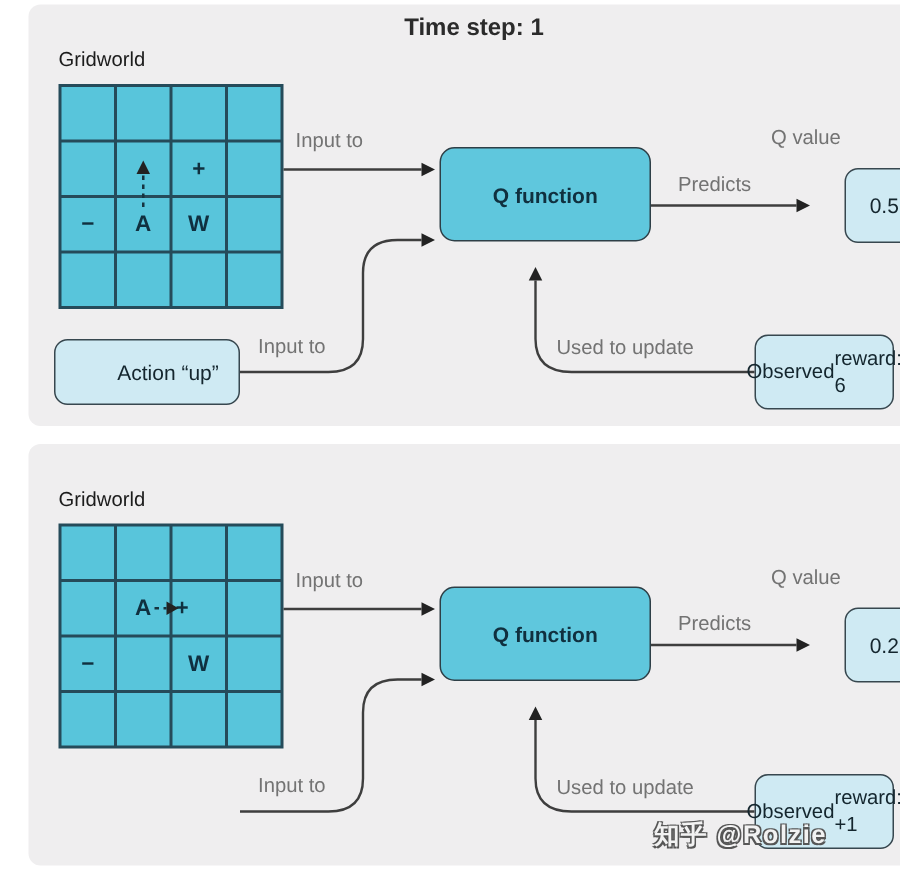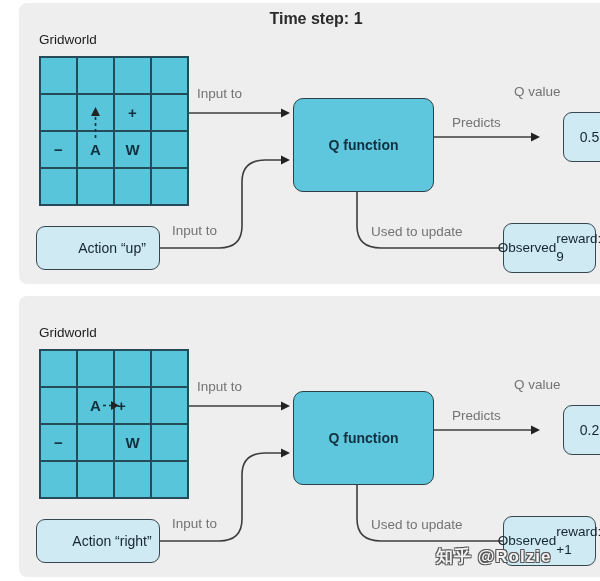--- a/index.html
+++ b/index.html
@@ -18,21 +18,21 @@
   .cell{background:#58c5db;display:flex;align-items:center;justify-content:center;
     font-size:15px;font-weight:bold;color:#10303f;}
   .cell.align-start{justify-content:flex-start;padding-left:2px;}
   .overlay{position:absolute;left:0;top:0;width:594px;height:281px;pointer-events:none;}
   .edge-label{position:absolute;text-align:left;font-size:13.5px;color:#737373;}
   .lbl-input-state{left:178px;top:83px;width:80px;}
   .lbl-input-action{left:153px;top:220px;width:80px;}
   .lbl-predicts{left:433px;top:112px;width:76px;}
   .lbl-update{left:352px;top:221px;width:140px;}
   .lbl-qvalue{left:495px;top:81px;width:80px;}
-  .qfunction{position:absolute;left:274px;top:95px;width:141px;height:94px;box-sizing:border-box;
+  .qfunction{position:absolute;left:274px;top:95px;width:141px;height:63px;box-sizing:border-box;
     background:#5fc7dd;border:1.6px solid #2e3f47;border-radius:10px;
     display:flex;align-items:center;justify-content:center;
     font-size:14px;color:#10303f;font-weight:bold;}
   .palebox{box-sizing:border-box;background:#cfeaf3;border:1.6px solid #37474f;border-radius:9px;
     position:absolute;display:flex;align-items:center;justify-content:center;
     font-size:14px;color:#14262e;}
   .qvalue-box{left:544px;top:109px;width:53px;height:50px;}
   .action-box{left:17px;top:223px;width:124px;height:44px;padding-left:28px;}
   .observed-box{left:484px;top:220px;width:93px;height:50px;
     font-size:13.5px;line-height:1.35;}
@@ -94,21 +94,21 @@
     <div class="edge-label lbl-input-action">Input to</div>
     <div class="edge-label lbl-predicts">Predicts</div>
     <div class="edge-label lbl-update">Used to update</div>
     <div class="edge-label lbl-qvalue">Q value</div>
 
     <div class="qfunction">Q function</div>
     <div class="palebox qvalue-box">0.5</div>
     <div class="palebox action-box">Action “up”</div>
     <div class="palebox observed-box">
       <span>Observed</span>
-      <span>reward: 9</span>
+      <span>reward: 6</span>
     </div>
   </div>
 
   <div class="panel panel-2">
     <div class="grid-label">Gridworld</div>
 
     <div class="grid">
       <div class="cell"></div>
       <div class="cell"></div>
       <div class="cell"></div>
@@ -142,21 +142,20 @@
     </svg>
 
     <div class="edge-label lbl-input-state">Input to</div>
     <div class="edge-label lbl-input-action">Input to</div>
     <div class="edge-label lbl-predicts">Predicts</div>
     <div class="edge-label lbl-update">Used to update</div>
     <div class="edge-label lbl-qvalue">Q value</div>
 
     <div class="qfunction">Q function</div>
     <div class="palebox qvalue-box">0.2</div>
-    <div class="palebox action-box">Action “right”</div>
     <div class="palebox observed-box">
       <span>Observed</span>
       <span>reward: +1</span>
     </div>
   </div>
 
   <div class="watermark">知乎 @Rolzie</div>
 </div>
 
 </body></html>

